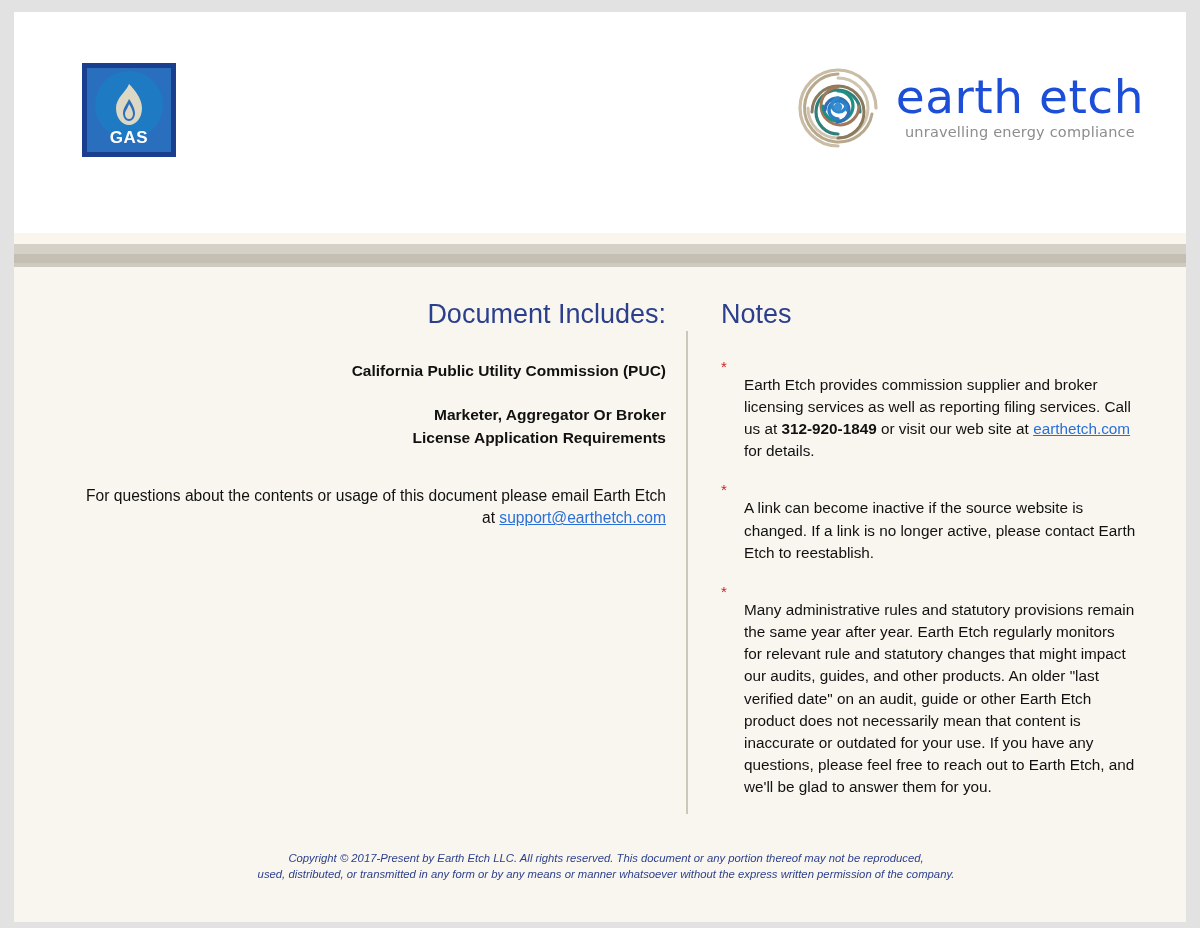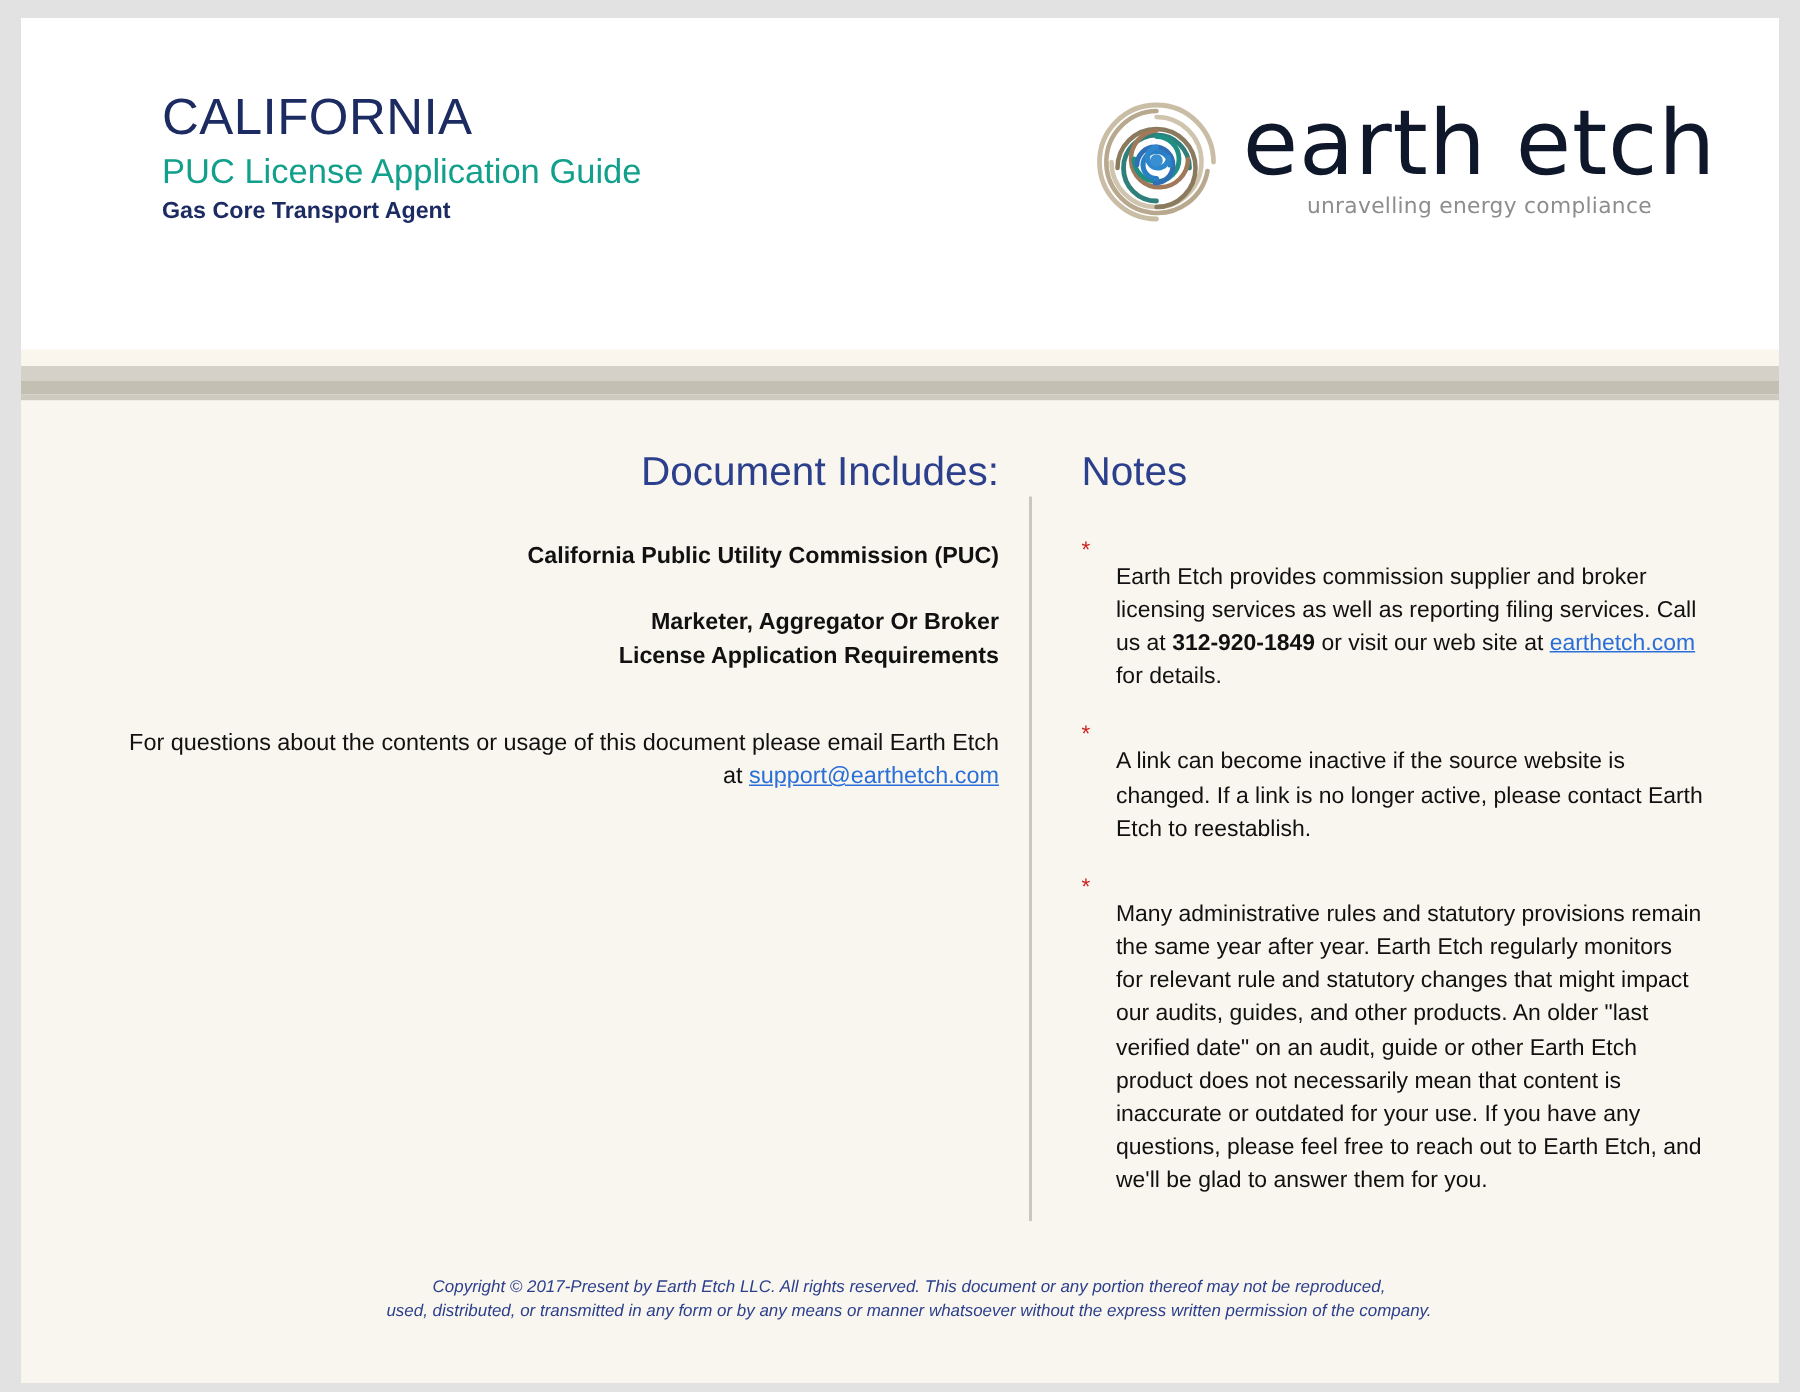--- a/index.html
+++ b/index.html
@@ -122,22 +122,22 @@
   .swirl {
     width: 92px;
     height: 92px;
     flex: 0 0 auto;
   }
   .brand-text {
     margin-left: 12px;
     padding-bottom: 4px;
   }
   .brand-name {
-    font-size: 60px;
-    color: #0f172a;
+    font-size: 47px;
+    color: #1d4ed8;
     letter-spacing: 0.5px;
     line-height: 1;
     font-weight: normal;
     font-family: "DejaVu Sans", sans-serif;
   }
   .brand-tag {
     font-size: 14.5px;
     color: #8d8d8d;
     text-align: center;
     margin-top: 4px;
@@ -284,26 +284,34 @@
 </head>
 <body>
 
 <div class="page-frame">
 
   <div class="header">
     <div class="header-inner">
 
       <div class="title-block">
 
-
-        <div class="title-text">
-          <div class="t-main">CALIFORNIA</div>
-          <div class="t-sub">PUC License Application Guide</div>
-          <div class="t-sub2">Gas Core Transport Agent</div>
-        </div>
+        <div class="gas-logo">
+          <div class="gas-inner">
+            <div class="gas-circle"></div>
+            <div class="gas-flame">
+              <svg width="34" height="44" viewBox="0 0 34 44">
+                <path d="M17 1 C17 1 30 13 30 25 C30 35 24 42 17 42 C10 42 4 35 4 25 C4 15 14 9 17 1 Z" fill="#ddd8c4"></path>
+                <path d="M17 16 C17 16 23 24 23 30 C23 35 20 38 17 38 C14 38 11 35 11 30 C11 25 15 21 17 16 Z" fill="#2a6fbd"></path>
+                <path d="M17 21 C17 21 21 27 21 31 C21 34 19 36 17 36 C15 36 13 34 13 31 C13 28 16 25 17 21 Z" fill="#ddd8c4"></path>
+              </svg>
+            </div>
+            <div class="gas-word">GAS</div>
+          </div>
+        </div>
+
       </div>
 
       <div class="brand-block">
         <div class="swirl">
           <svg width="92" height="92" viewBox="0 0 92 92">
             <g fill="none" stroke-linecap="round">
               <path d="M46 84 A38 38 0 1 1 84 46" stroke="#c9bda6" stroke-width="3.2"></path>
               <path d="M80 52 A34 34 0 1 1 46 12" stroke="#b8a98e" stroke-width="3"></path>
               <path d="M46 16 A30 30 0 1 1 16 46" stroke="#cfc4ad" stroke-width="3"></path>
               <path d="M20 50 A26 26 0 1 1 46 76" stroke="#8a7a5e" stroke-width="3"></path>

